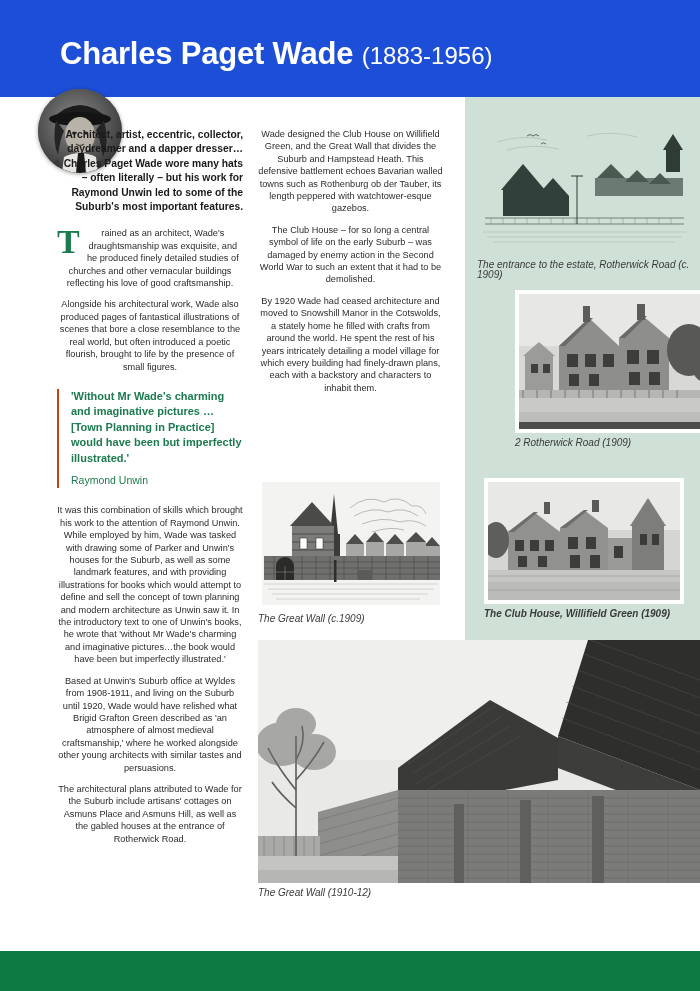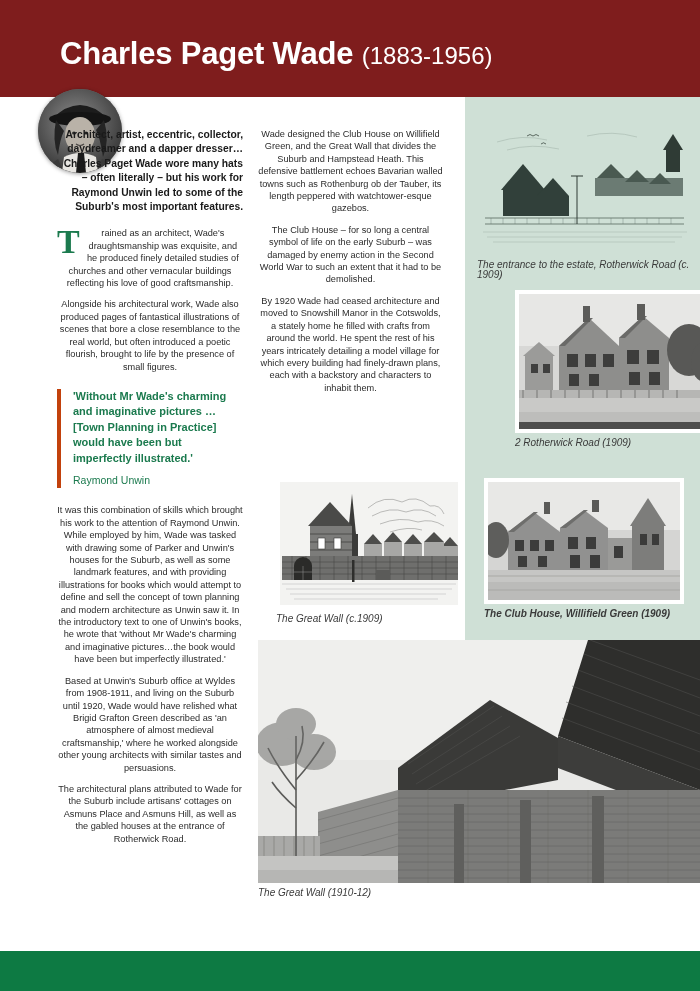--- a/index.html
+++ b/index.html
@@ -16,21 +16,21 @@
     height: 991px;
     overflow: hidden;
     background: #ffffff;
   }
 
   
   .header-bar {
     position: absolute;
     left: 0; top: 0;
     width: 700px; height: 97px;
-    background: #7f1d1d;
+    background: #1d4ed8;
   }
   .header-title {
     position: absolute;
     left: 60px; top: 36px;
     color: #ffffff;
     font-size: 31px;
     font-weight: bold;
     letter-spacing: -0.2px;
     white-space: nowrap;
   }
@@ -90,21 +90,21 @@
     color: #1b7a4e;
     padding: 1px 3px 0 0;
     font-family: "Liberation Serif", serif;
   }
 
   
   .pullquote {
     position: relative;
     margin: 16px 0 16px 0;
     padding-left: 12px;
-    border-left: 4px solid #c2410c;
+    border-left: 2px solid #c2410c;
   }
   .pullquote-text {
     font-size: 11px;
     line-height: 15.5px;
     font-weight: bold;
     color: #1b7a4e;
     margin: 0;
   }
   .pullquote-attrib {
     font-size: 10.5px;
@@ -133,21 +133,21 @@
     font-size: 10px;
     font-style: italic;
     color: #3a3a3a;
     margin-top: 5px;
     line-height: 10px;
   }
 
   .fig-sketch-top { left: 477px; top: 120px; width: 215px; }
   .fig-rotherwick { left: 484px; top: 290px; width: 200px; margin-left: 31px; }
   .fig-clubhouse  { left: 484px; top: 478px; width: 200px; font-weight: bold; }
-  .fig-greatwall-sketch { left: 276px; top: 478px; width: 186px; }
+  .fig-greatwall-sketch { left: 258px; top: 478px; width: 186px; }
   .fig-greatwall-photo  { left: 258px; top: 640px; width: 442px; }
 
   
   .footer-bar {
     position: absolute;
     left: 0; top: 951px;
     width: 700px; height: 40px;
     background: #0d7a43;
   }
 </style>

